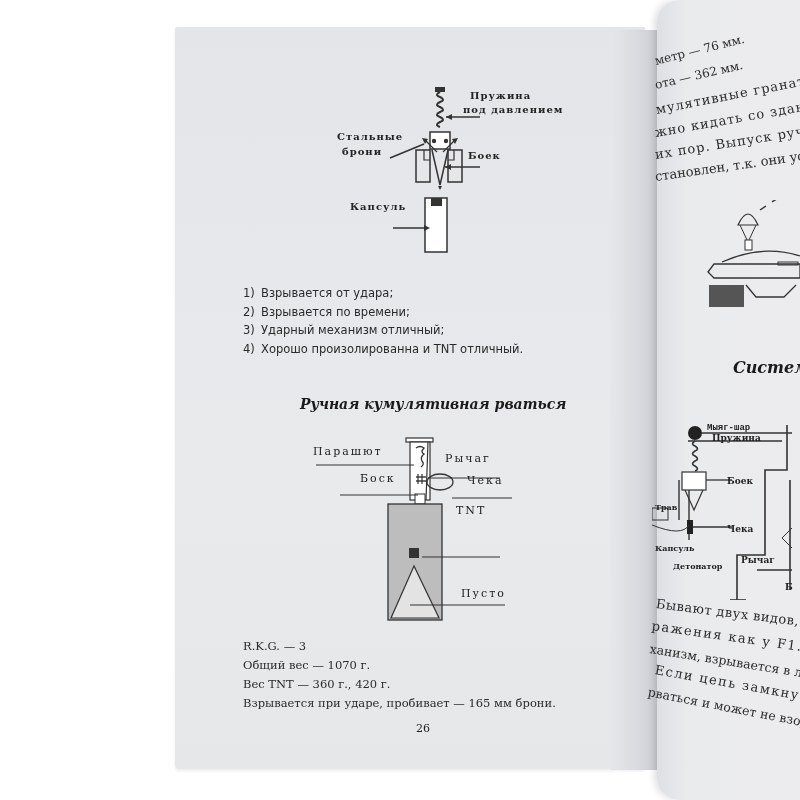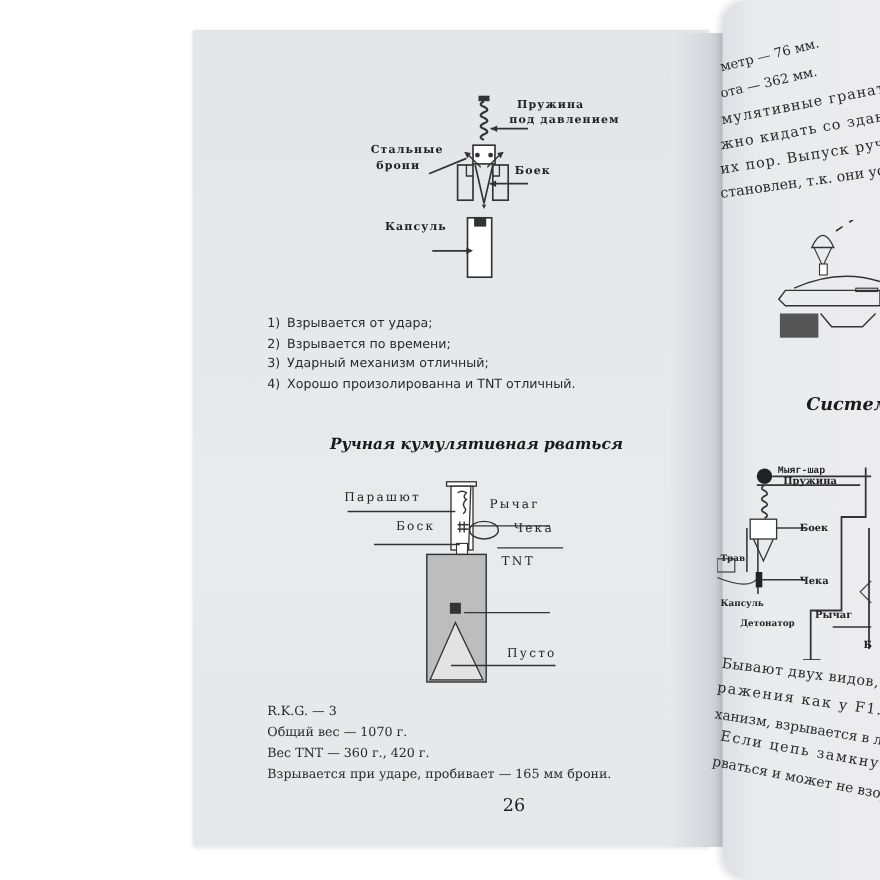--- a/index.html
+++ b/index.html
@@ -7,21 +7,21 @@
   .left-page{position:absolute;left:175px;top:27px;width:470px;height:742px;background:linear-gradient(180deg,#e4e5e9 0%,#e9eaec 60%,#e6e7e9 100%);border-radius:2px 0 0 4px;box-shadow:0 2px 3px rgba(0,0,0,0.08);}
   .gutter{position:absolute;left:610px;top:30px;width:50px;height:740px;background:linear-gradient(90deg,#e6e7ea 0%,#d8d9de 60%,#c9cbd2 100%);}
   .right-page{position:absolute;left:657px;top:0;width:160px;height:800px;background:linear-gradient(90deg,#dfe0e4 0%,#eaebed 20%,#ececee 100%);border-radius:22px 0 0 22px;box-shadow:-3px 0 6px rgba(0,0,0,0.12);}
   .abs{position:absolute;}
   .lbl{font-family:"DejaVu Serif",serif;font-weight:bold;font-size:10px;color:#222;letter-spacing:1px;white-space:nowrap;}
   .lbl2{font-family:"DejaVu Serif",serif;font-size:11px;color:#222;letter-spacing:2px;white-space:nowrap;}
   .list{position:absolute;left:243px;top:284px;font-family:"DejaVu Sans",sans-serif;font-size:11.5px;color:#2a2a2a;line-height:18.5px;}
   .list .num{display:inline-block;width:18px;}
   .section-title{position:absolute;left:300px;top:396px;font-family:"DejaVu Serif",serif;font-style:italic;font-weight:bold;font-size:14px;color:#1a1a1a;white-space:nowrap;}
   .specs{position:absolute;left:243px;top:637px;font-family:"DejaVu Serif",serif;font-size:11.5px;color:#2a2a2a;line-height:19px;white-space:nowrap;}
-  .page-number{position:absolute;left:416px;top:722px;font-family:"DejaVu Serif",serif;font-size:16px;color:#222;margin-left:41px;}
+  .page-number{position:absolute;left:416px;top:722px;font-family:"DejaVu Serif",serif;font-size:11px;color:#222;}
   .rtext{position:absolute;font-family:"DejaVu Serif",serif;color:#2a2a2a;white-space:nowrap;transform-origin:left center;}
 </style>
 </head>
 <body>
 
 <div class="left-page"></div>
 <div class="gutter"></div>
 
 <svg class="abs" style="left:300px;top:80px;" width="260" height="175">
 

